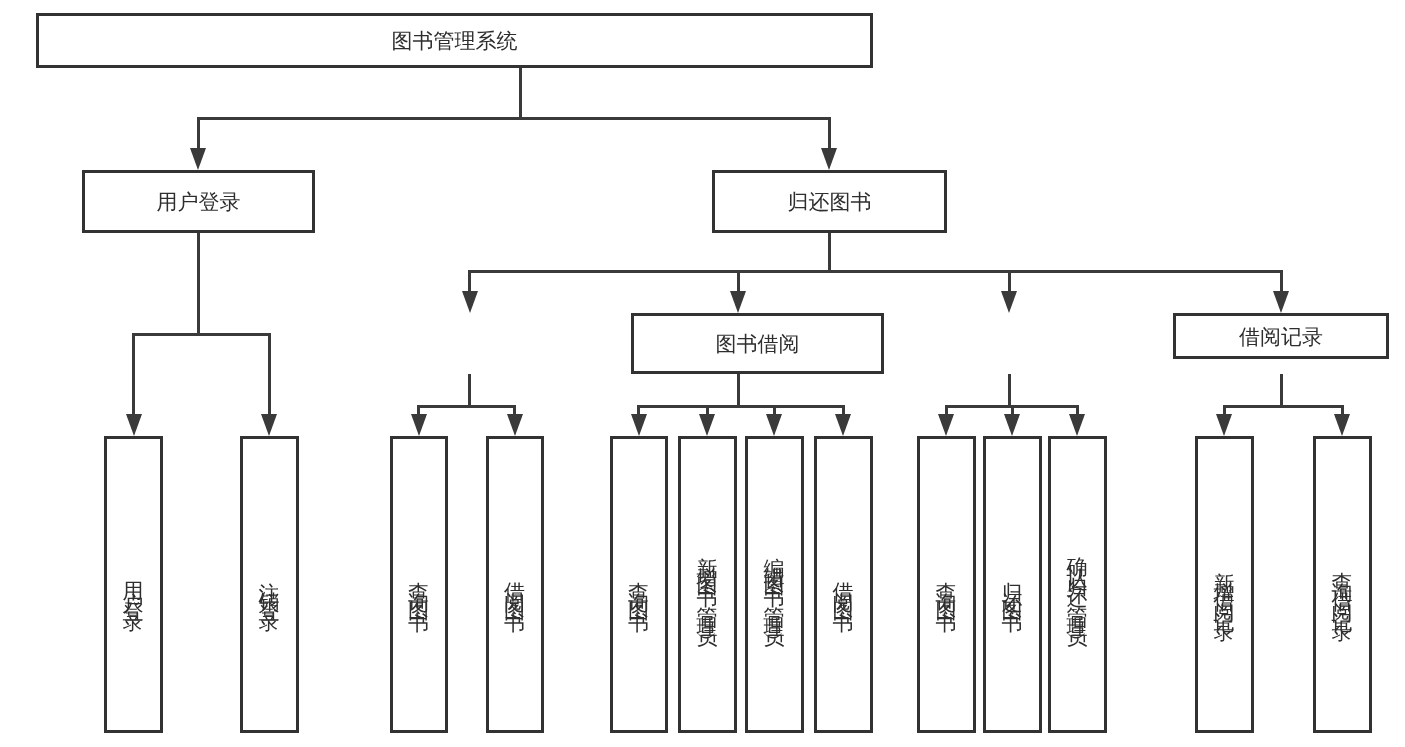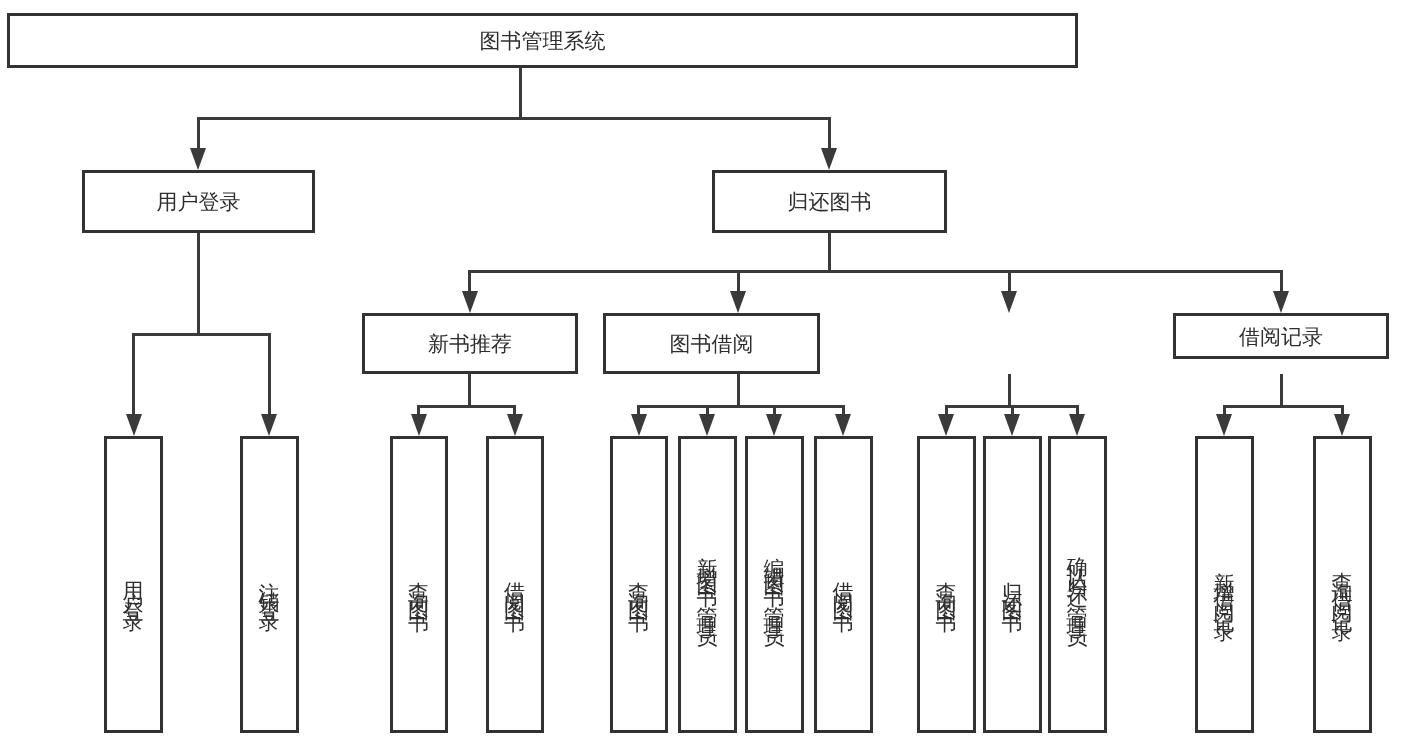--- a/index.html
+++ b/index.html
@@ -103,35 +103,32 @@
   <div class="arrow" style="left:631px;top:414px"></div>
   <div class="arrow" style="left:699px;top:414px"></div>
   <div class="arrow" style="left:766px;top:414px"></div>
   <div class="arrow" style="left:835px;top:414px"></div>
   <div class="arrow" style="left:938px;top:414px"></div>
   <div class="arrow" style="left:1004px;top:414px"></div>
   <div class="arrow" style="left:1069px;top:414px"></div>
   <div class="arrow" style="left:1216px;top:414px"></div>
   <div class="arrow" style="left:1334px;top:414px"></div>
 
-  <div class="node" style="left:7px;top:13px;width:1071px;height:55px">
+  <div class="node" style="left:36px;top:13px;width:837px;height:55px">
     <span>图书管理系统</span>
   </div>
 
   <div class="node" style="left:82px;top:170px;width:233px;height:63px">
     <span>用户登录</span>
   </div>
   <div class="node" style="left:712px;top:170px;width:235px;height:63px">
     <span>归还图书</span>
   </div>
 
-  <div class="node" style="left:362px;top:313px;width:216px;height:61px">
-    <span>新书推荐</span>
-  </div>
-  <div class="node" style="left:603px;top:313px;width:217px;height:61px">
+  <div class="node" style="left:631px;top:313px;width:253px;height:61px">
     <span>图书借阅</span>
   </div>
   <div class="node" style="left:1173px;top:313px;width:216px;height:46px">
     <span>借阅记录</span>
   </div>
 
   <div class="node" style="left:104px;top:436px;width:59px;height:297px">
     <span class="vtext">用户登录</span>
   </div>
   <div class="node" style="left:240px;top:436px;width:59px;height:297px">

